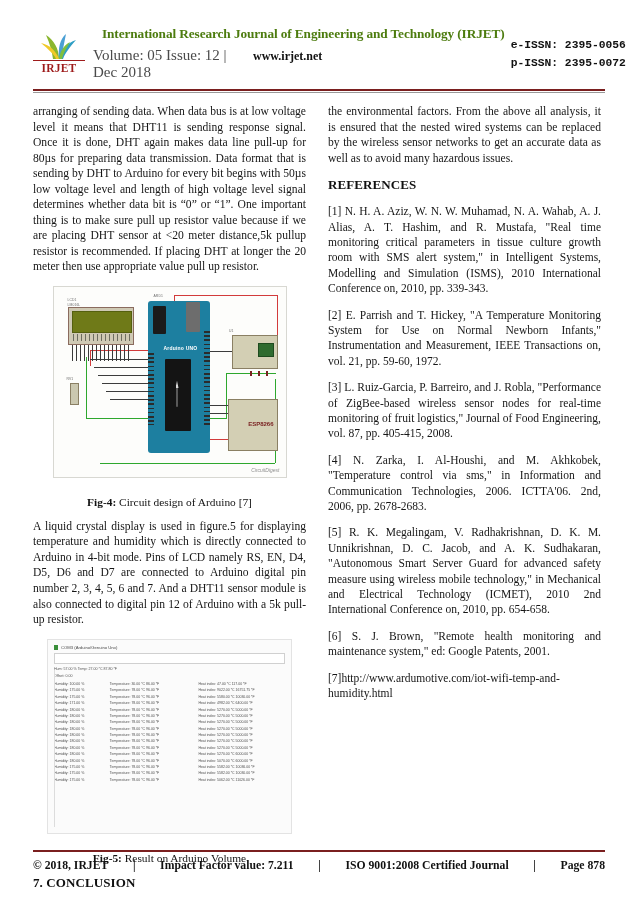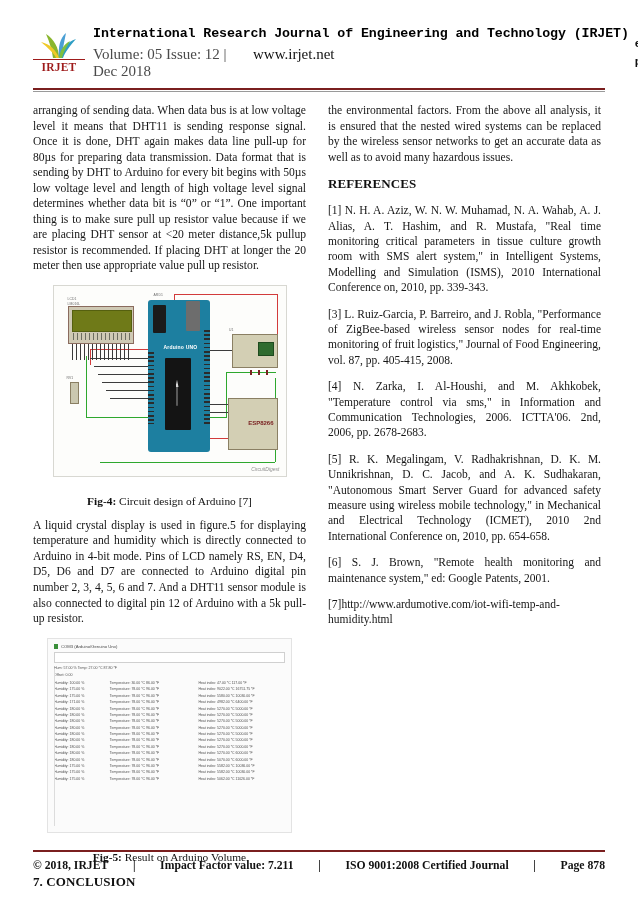--- a/index.html
+++ b/index.html
@@ -46,41 +46,42 @@
     color: #9e1b1b;
     border-top: 1px solid #9e1b1b;
     padding-top: 1px;
     text-align: center;
     line-height: 1.1;
   }
   .masthead-text {
     flex: 1 1 auto;
   }
   .journal-title {
-    font-family: Liberation Mono, monospace;
+    font-family: Liberation Serif, serif;
     font-weight: bold;
     font-size: 13.3px;
-    color: #000000;
+    color: #4d7c0f;
     letter-spacing: -0.1px;
     white-space: nowrap;
+    margin-left: 9px;
   }
   .sub-row {
     display: flex;
     align-items: baseline;
     margin-top: 5px;
   }
   .volume {
     font-size: 15px;
     color: #4a4a4a;
     font-family: "Liberation Serif", serif;
     width: 160px;
   }
   .site {
-    font-size: 15px;
-    font-weight: normal;
+    font-size: 12px;
+    font-weight: bold;
     color: #111;
     font-family: "Liberation Serif", serif;
   }
   .issn-col {
     flex: 0 0 auto;
     text-align: left;
     padding-left: 6px;
   }
   .issn {
     font-size: 11.3px;
@@ -601,20 +602,21 @@
 
       <div class="heading">7. CONCLUSION</div>
       <p class="body">This proposed system can provide a convenient method for effective monitoring of temperature and humidity in real time. This system is compact to an extent and cost effective when compared to prices of instruments used to measure</p>
     </div>
 
     <div class="col">
       <p class="body">the environmental factors. From the above all analysis, it is ensured that the nested wired systems can be replaced by the wireless sensor networks to get an accurate data as well as to avoid many hazardous issues.</p>
       <div class="heading">REFERENCES</div>
       <div id="references-list">
           <p class="ref">[1] N. H. A. Aziz, W. N. W. Muhamad, N. A. Wahab, A. J. Alias, A. T. Hashim, and R. Mustafa, "Real time monitoring critical parameters in tissue culture growth room with SMS alert system," in Intelligent Systems, Modelling and Simulation (ISMS), 2010 International Conference on, 2010, pp. 339-343.</p>
+          <p class="ref">[2] E. Parrish and T. Hickey, "A Temperature Monitoring System for Use on Normal Newborn Infants," Instrumentation and Measurement, IEEE Transactions on, vol. 21, pp. 59-60, 1972.</p>
           <p class="ref"> [3] L. Ruiz-Garcia, P. Barreiro, and J. Robla, "Performance of ZigBee-based wireless sensor nodes for real-time monitoring of fruit logistics," Journal of Food Engineering, vol. 87, pp. 405-415, 2008.</p>
           <p class="ref">[4] N. Zarka, I. Al-Houshi, and M. Akhkobek, "Temperature control via sms," in Information and Communication Technologies, 2006. ICTTA'06. 2nd, 2006, pp. 2678-2683.</p>
           <p class="ref">[5] R. K. Megalingam, V. Radhakrishnan, D. K. M. Unnikrishnan, D. C. Jacob, and A. K. Sudhakaran, "Autonomous Smart Server Guard for advanced safety measure using wireless mobile technology," in Mechanical and Electrical Technology (ICMET), 2010 2nd International Conference on, 2010, pp. 654-658.</p>
           <p class="ref">[6] S. J. Brown, "Remote health monitoring and maintenance system," ed: Google Patents, 2001.</p>
           <p class="ref">[7]http://www.ardumotive.com/iot-wifi-temp-and-humidity.html</p>
         </div>
     </div>
   </div>
 
   <div class="footer">

